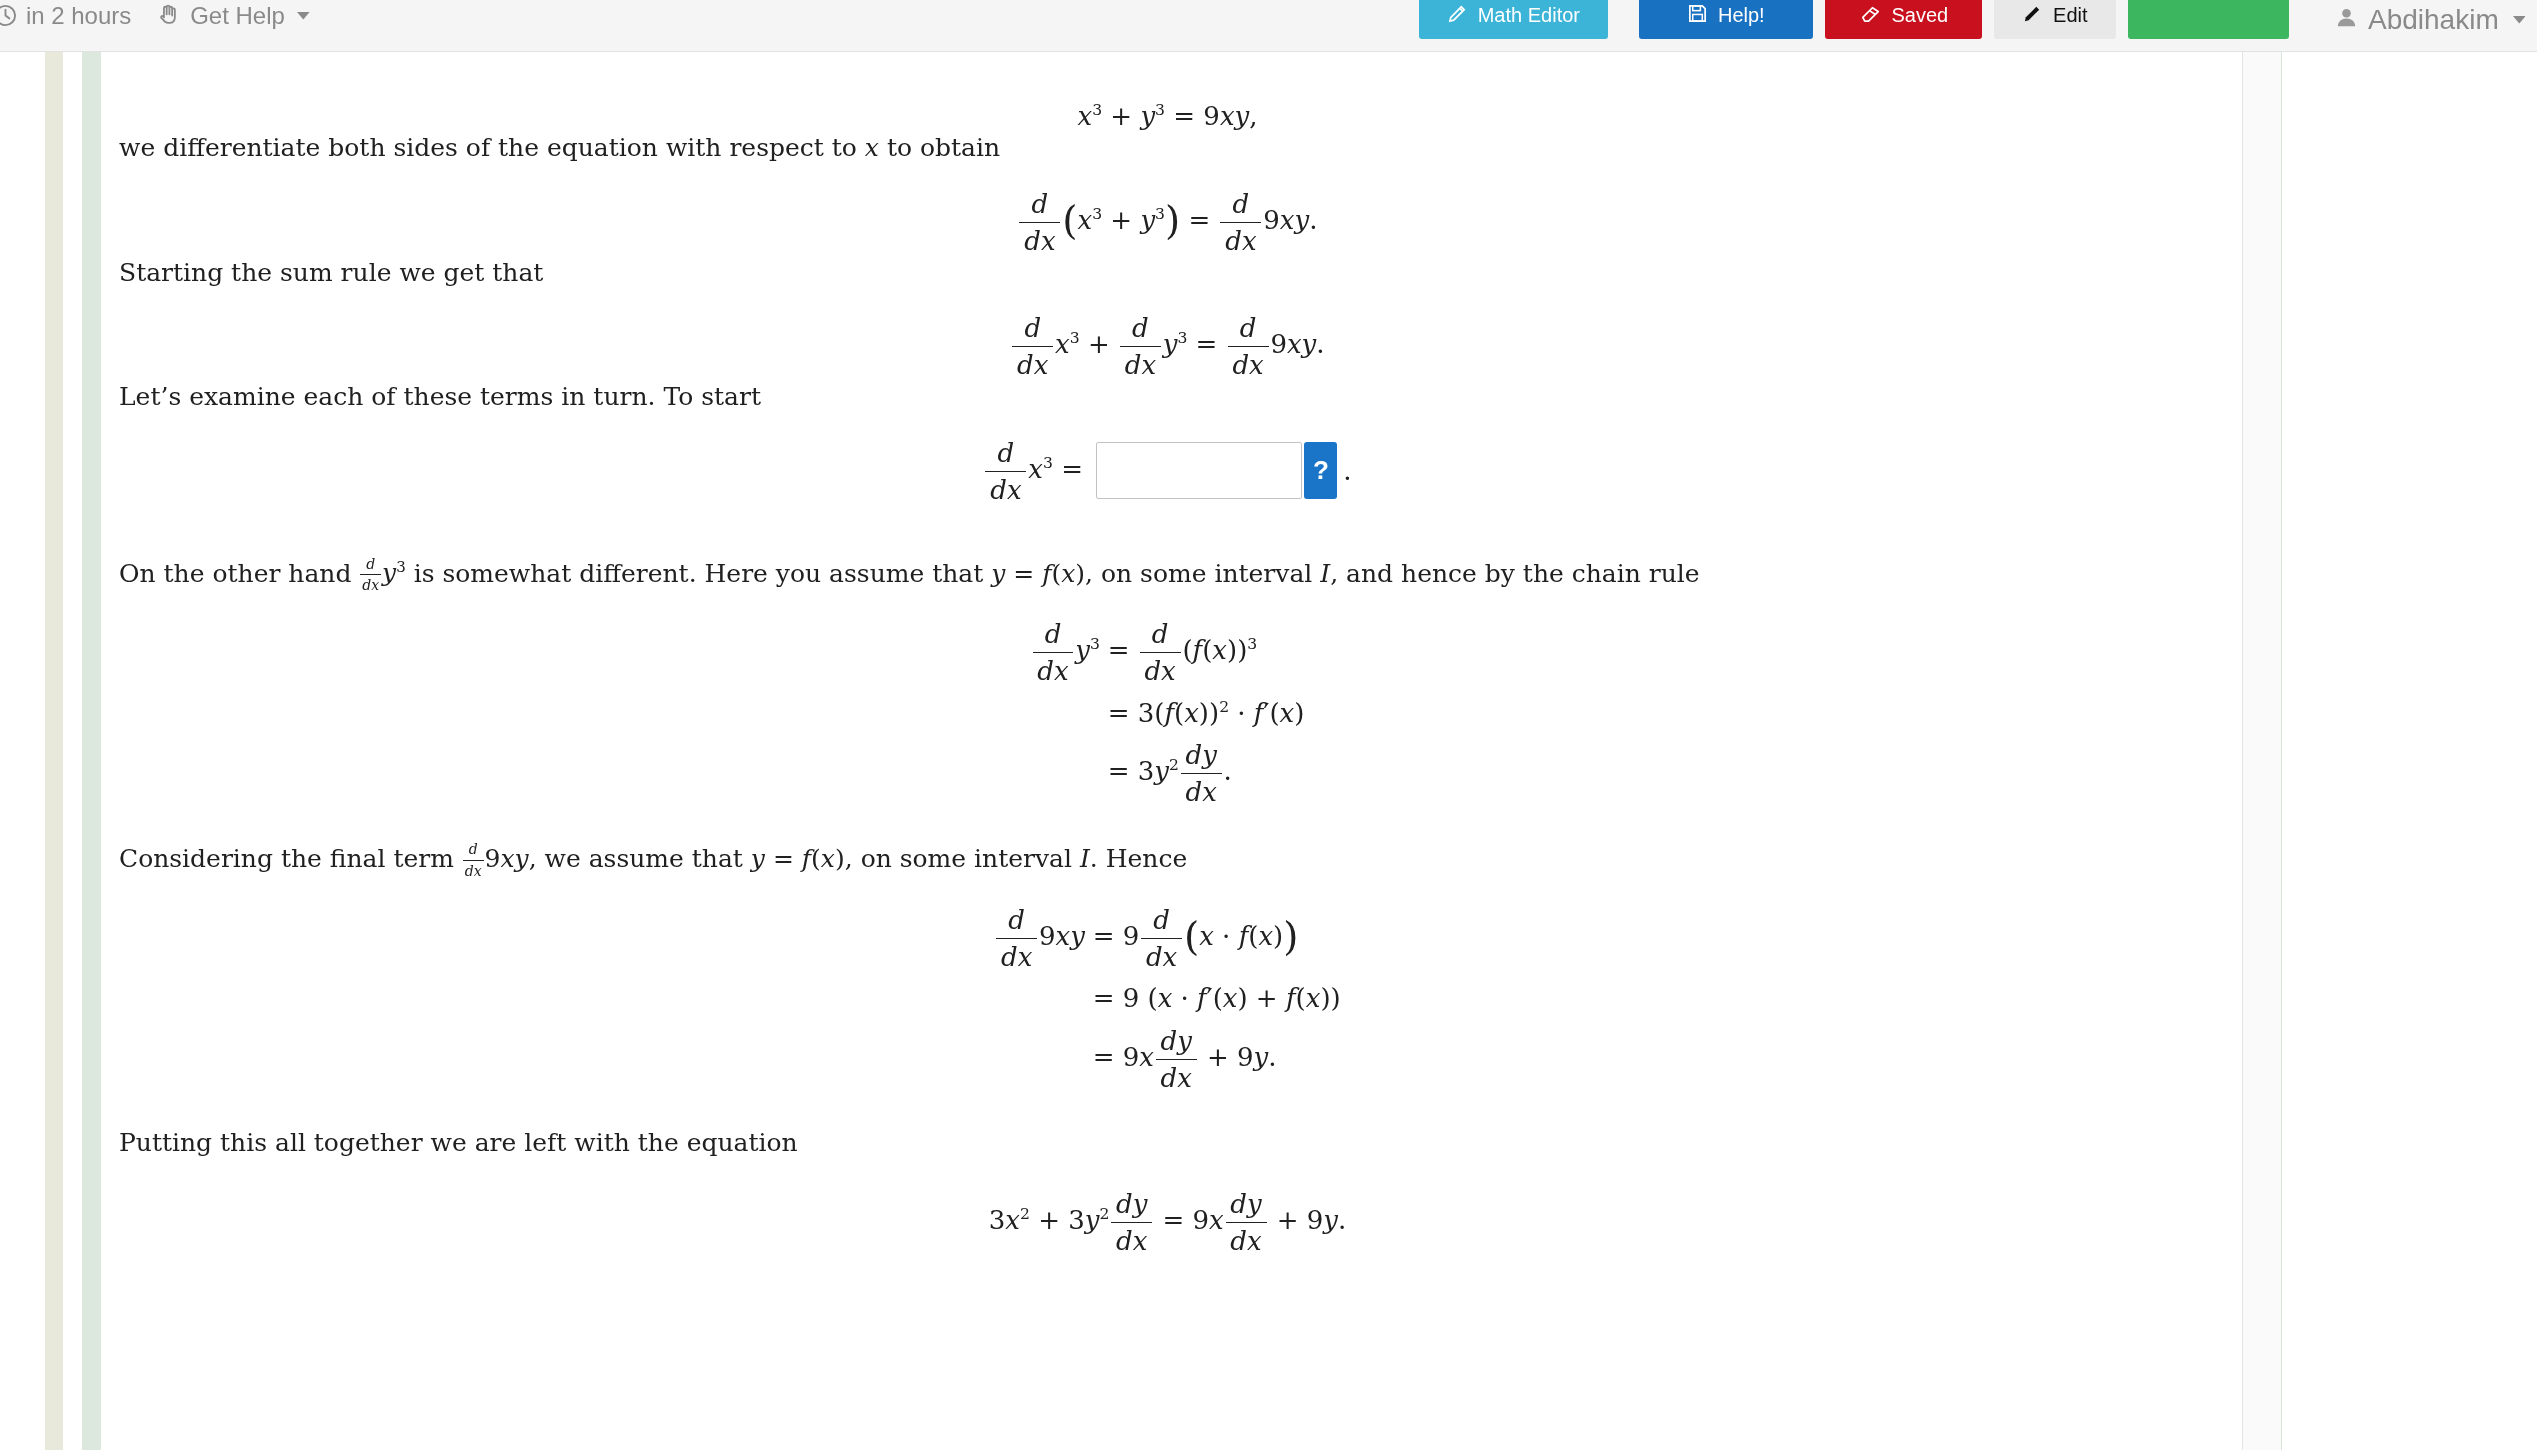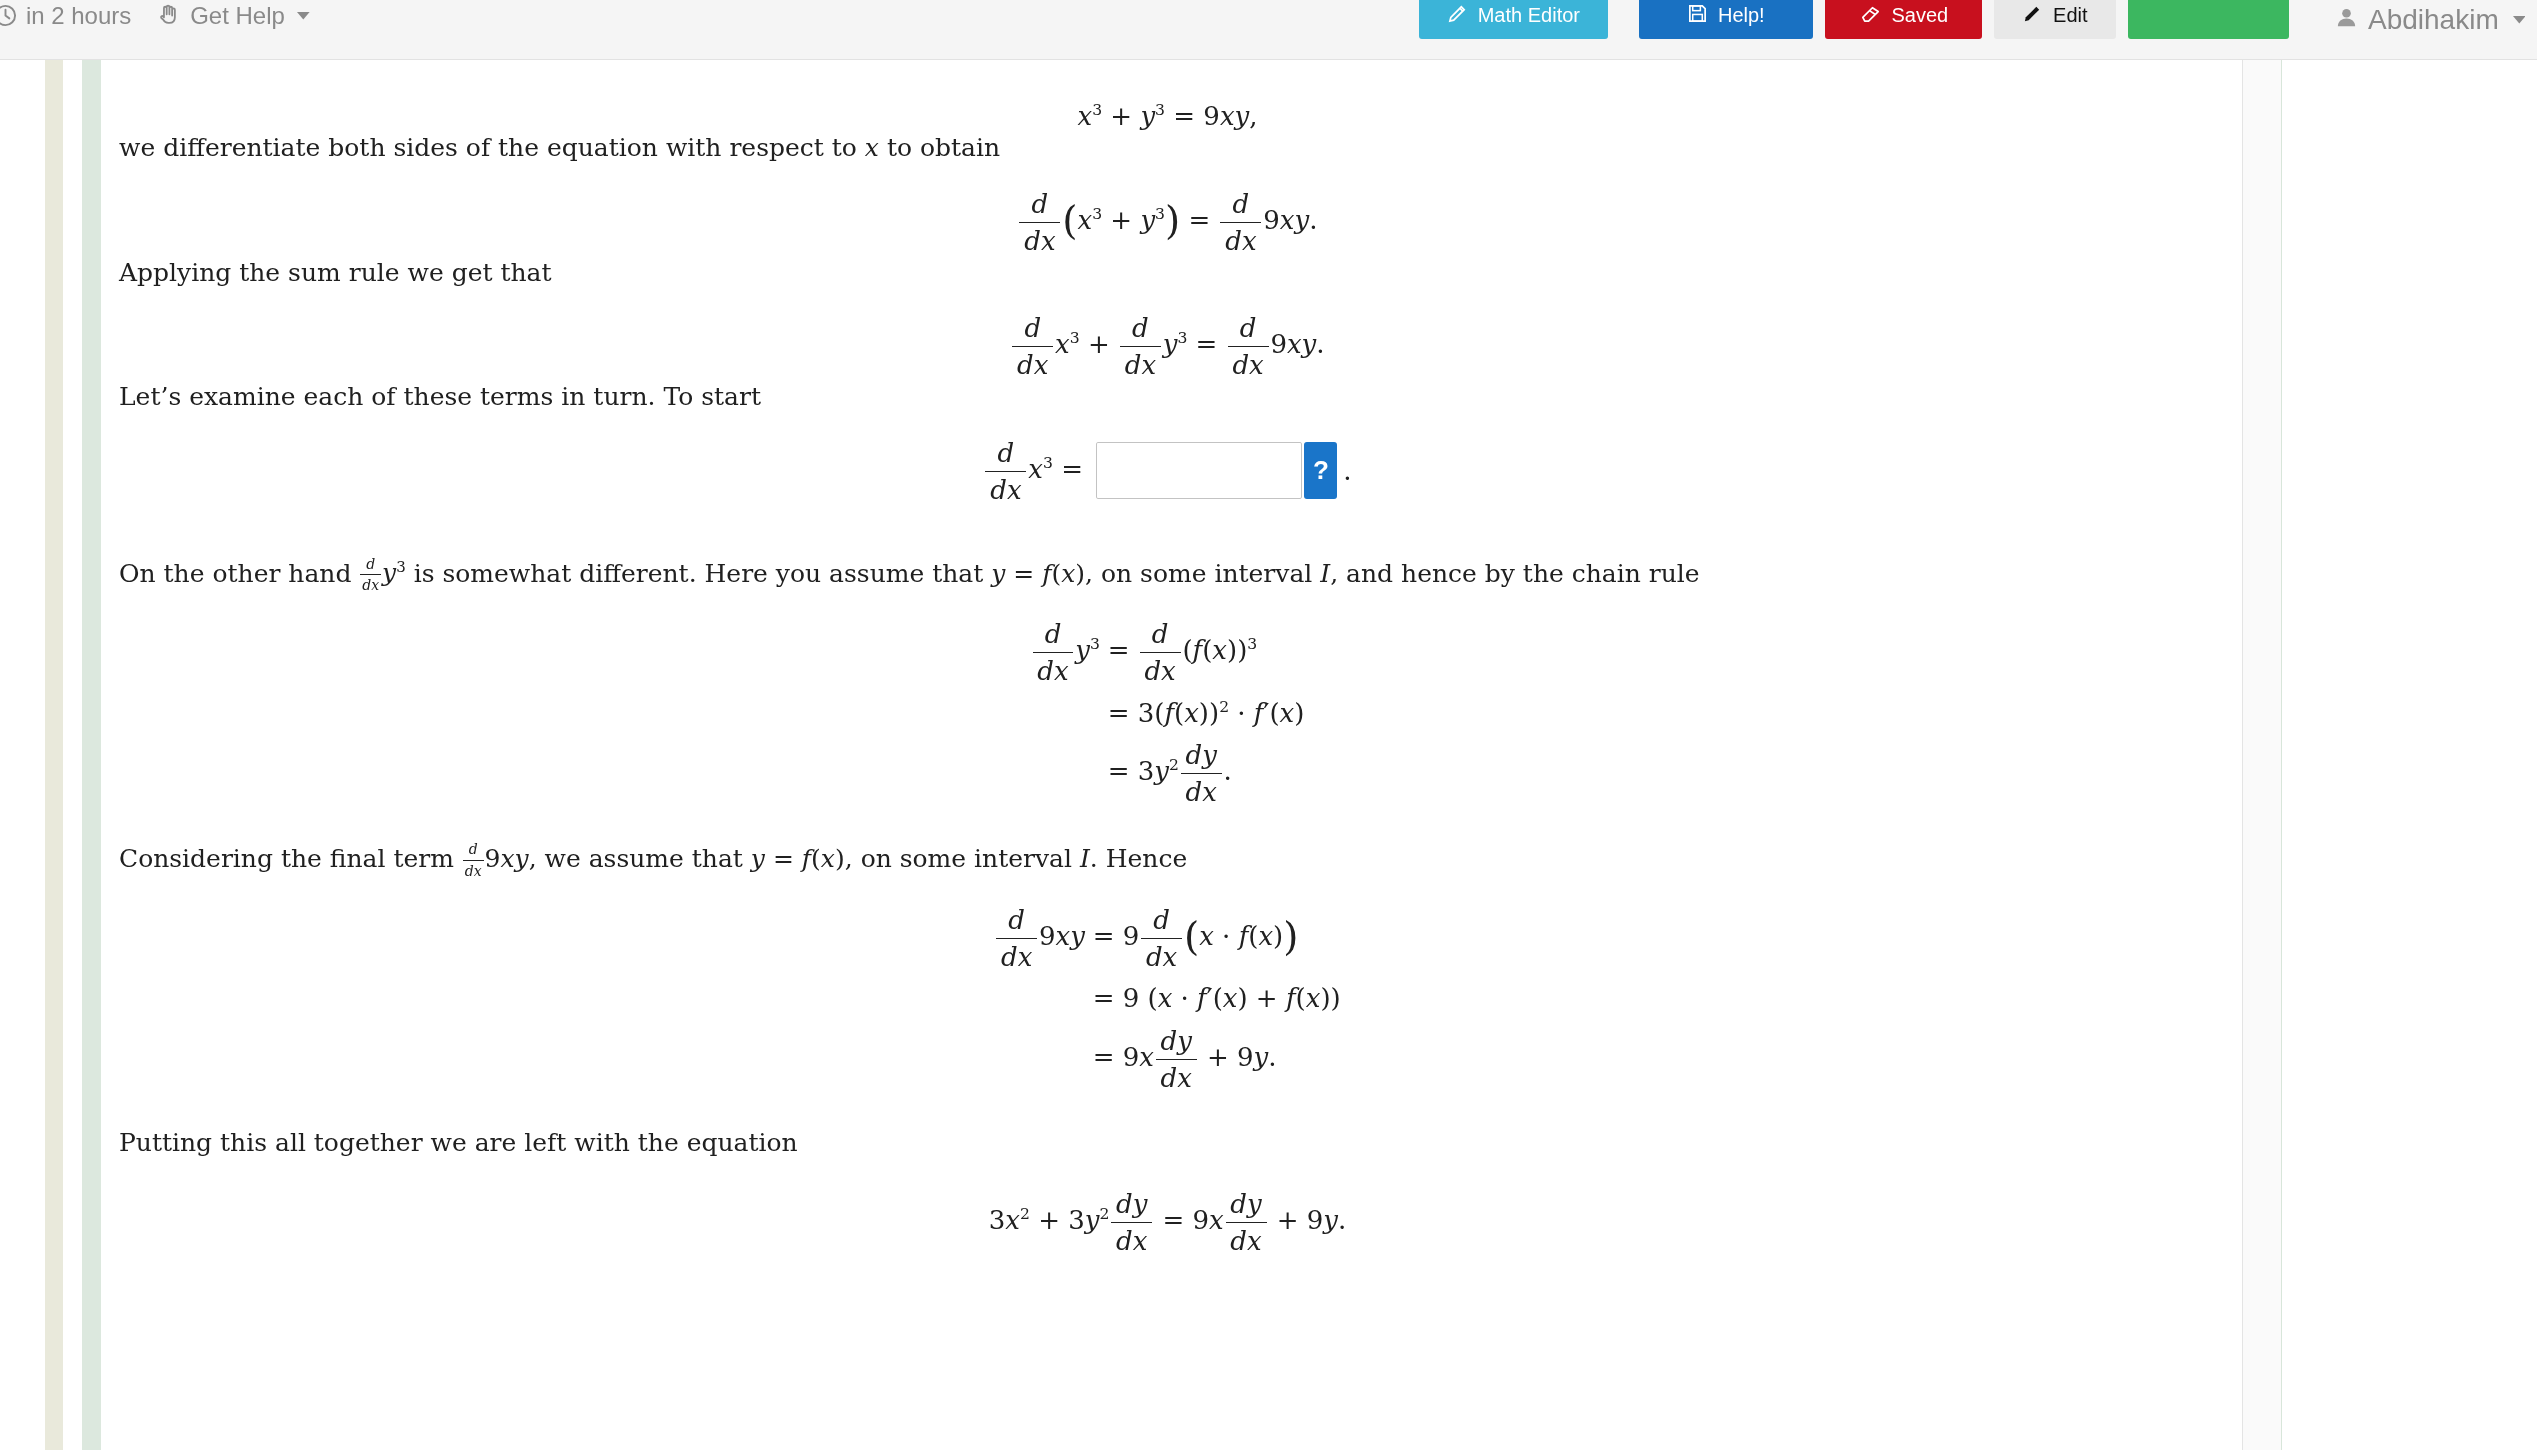--- a/index.html
+++ b/index.html
@@ -1,21 +1,21 @@
 <!DOCTYPE html>
 <html><head>
 <meta charset="utf-8">
 <style>
   * { margin:0; padding:0; box-sizing:border-box; }
   html,body { width:2538px; height:1450px; overflow:hidden; background:#fff;
               font-family:"Liberation Sans", sans-serif; }
   body { position:relative; }
 
   
-  .navbar { position:absolute; left:0; top:0; width:2538px; height:60px;
+  .navbar { position:absolute; left:0; top:0; width:2538px; height:52px;
             background:#f5f5f5; border-bottom:1px solid #e2e2e2; z-index:5; }
   .nav-left { position:absolute; left:-5.8px; top:1.9px; display:flex; align-items:center;
               gap:9.7px; color:#8a8a8a; font-size:24px; }
   .nav-item { display:flex; align-items:center; gap:8.7px; cursor:pointer; }
   .nav-item svg { display:block; }
   .caret { width:12.6px; height:7.7px; fill:#8a8a8a; margin-left:3.9px; }
 
   .tb-btn { position:absolute; top:-7.7px; height:47px; display:flex; align-items:center;
             justify-content:center; gap:9.7px; border-radius:2.9px; font-size:20px;
             color:#fff; cursor:pointer; border:none; }
@@ -165,21 +165,21 @@
 
 <div class="content">
 
 
   <div class="eq eq-m1"><i>x</i><sup>3</sup> + <i>y</i><sup>3</sup> = 9<i>x</i><i>y</i>,</div>
 
   <p class="para p-m1">we differentiate both sides of the equation with respect to <span class="im"><i>x</i></span> to obtain</p>
 
   <div class="eq eq-m2"><span class="fr"><span class="nu"><i>d</i></span><span class="de"><i>d</i><i>x</i></span></span><span class="bp">(</span><i>x</i><sup>3</sup> + <i>y</i><sup>3</sup><span class="bp">)</span> = <span class="fr"><span class="nu"><i>d</i></span><span class="de"><i>d</i><i>x</i></span></span>9<i>x</i><i>y</i>.</div>
 
-  <p class="para p-m1">Applying the sum rule we get that</p>
+  <p class="para p-m1">Starting the sum rule we get that</p>
 
   <div class="eq eq-m2"><span class="fr"><span class="nu"><i>d</i></span><span class="de"><i>d</i><i>x</i></span></span><i>x</i><sup>3</sup> + <span class="fr"><span class="nu"><i>d</i></span><span class="de"><i>d</i><i>x</i></span></span><i>y</i><sup>3</sup> = <span class="fr"><span class="nu"><i>d</i></span><span class="de"><i>d</i><i>x</i></span></span>9<i>x</i><i>y</i>.</div>
 
   <p class="para p-m1">Let’s examine each of these terms in turn. To start</p>
 
   <div class="answer-row eq-m2">
     <span><span class="fr"><span class="nu"><i>d</i></span><span class="de"><i>d</i><i>x</i></span></span><i>x</i><sup>3</sup> =</span>
     <input class="answer-input" type="text" value="" style="">
     <button class="help-btn">?</button>
     <span class="answer-suffix">.</span>

